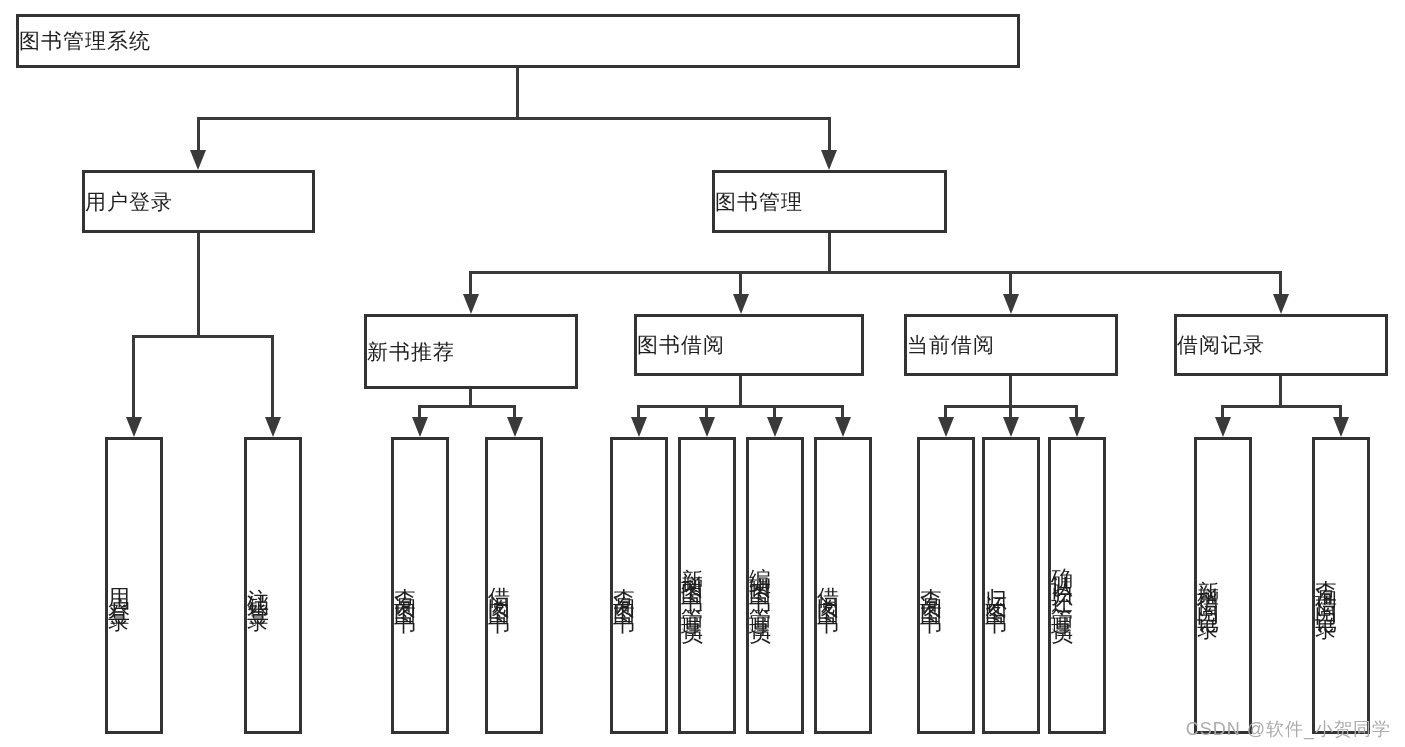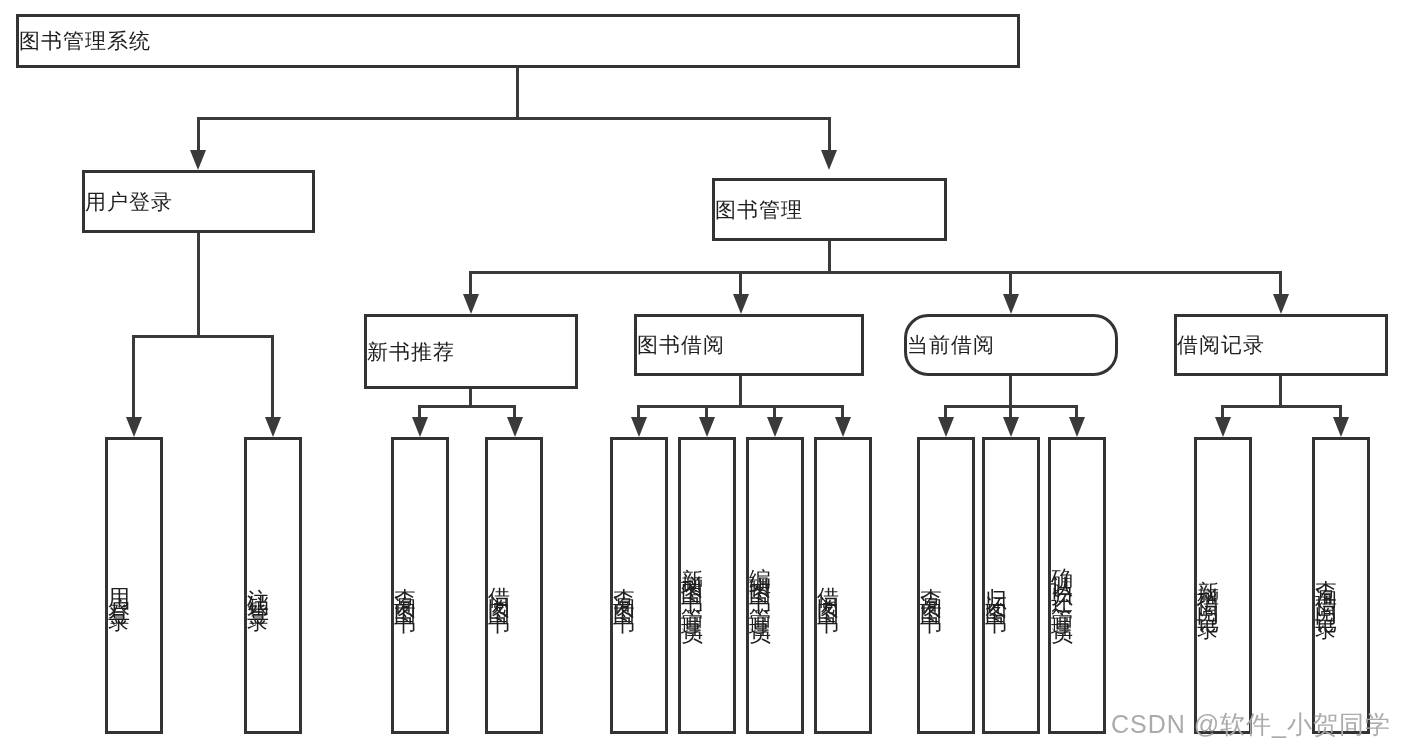--- a/index.html
+++ b/index.html
@@ -48,21 +48,21 @@
     height: 0;
     border-left: 8px solid transparent;
     border-right: 8px solid transparent;
     border-top: 20px solid #3a3a3a;
     z-index: 1;
   }
   .watermark {
     position: absolute;
     right: 14px;
     bottom: 6px;
-    font-size: 25px;
+    font-size: 18px;
     color: #ababab;
     letter-spacing: 1px;
     z-index: 5;
     white-space: nowrap;
   }
 </style>
 </head>
 <body>
 
 <div id="canvas">
@@ -126,31 +126,31 @@
   <div class="vline" style="left:1339px; top:405px; height:14px;"></div>
   <div class="arrow" style="left:1333px; top:417px;"></div>
 
   <div class="box" style="left:16px; top:14px; width:1004px; height:54px;">
     <span class="hlabel">图书管理系统</span>
   </div>
 
   <div class="box" style="left:82px; top:170px; width:233px; height:63px;">
     <span class="hlabel">用户登录</span>
   </div>
-  <div class="box" style="left:712px; top:178px; width:235px; height:63px;">
+  <div class="box" style="left:712px; top:170px; width:235px; height:63px;">
     <span class="hlabel">图书管理</span>
   </div>
 
   <div class="box" style="left:364px; top:314px; width:214px; height:75px;">
     <span class="hlabel">新书推荐</span>
   </div>
   <div class="box" style="left:634px; top:314px; width:230px; height:62px;">
     <span class="hlabel">图书借阅</span>
   </div>
-  <div class="box" style="left:904px; top:314px; width:214px; height:62px;border-radius:24px;">
+  <div class="box" style="left:904px; top:314px; width:214px; height:62px;">
     <span class="hlabel">当前借阅</span>
   </div>
   <div class="box" style="left:1174px; top:314px; width:214px; height:62px;">
     <span class="hlabel">借阅记录</span>
   </div>
 
   <div class="box" style="left:105px; top:437px; width:58px; height:297px;">
     <span class="vlabel">用户登录</span>
   </div>
   <div class="box" style="left:244px; top:437px; width:58px; height:297px;">

